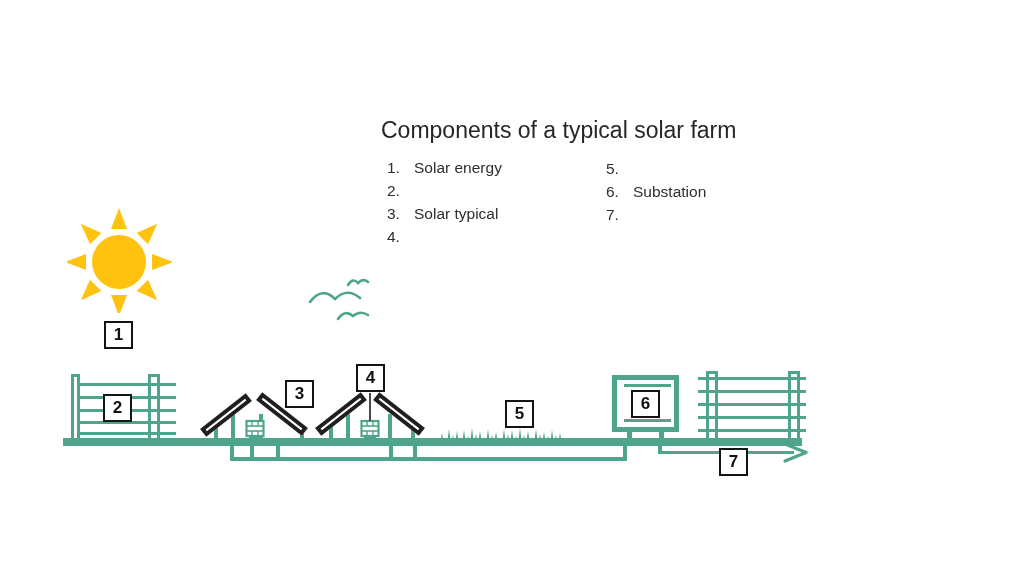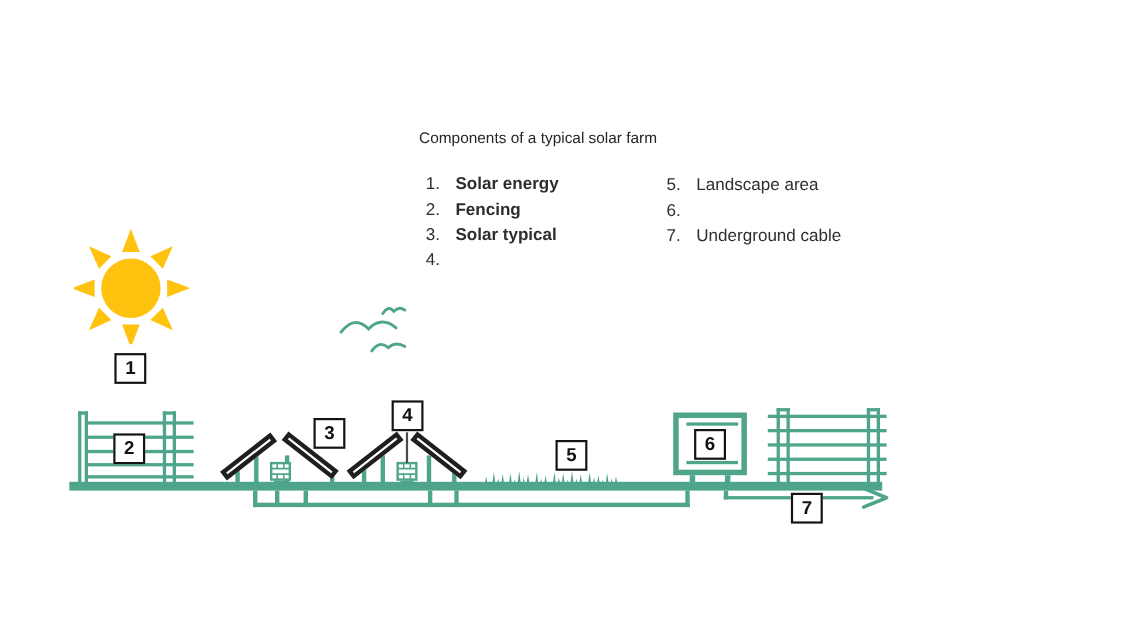--- a/index.html
+++ b/index.html
@@ -1,27 +1,27 @@
 <!DOCTYPE html>
 <html><head>
 <meta charset="utf-8">
 <style>
   html,body{margin:0;padding:0;background:#ffffff;}
   #scene{position:relative;width:1024px;height:576px;background:#ffffff;overflow:hidden;
          font-family:"Liberation Sans",sans-serif;color:#2e2e2e;}
   .abs{position:absolute;}
 
   
-  #title{left:381px;top:117px;font-size:14px;color:#262626;white-space:nowrap;}
+  #title{left:381px;top:117px;font-size:23px;color:#262626;white-space:nowrap;}
   .legend-col{display:flex;flex-direction:column;}
   #legend-col1{left:387px;top:156px;}
   #legend-col2{left:606px;top:157px;}
   .li{display:flex;font-size:15.5px;line-height:23px;}
   .li .num{width:27px;flex:0 0 27px;}
-  #legend-col1 .li .lab{width:150px;font-weight:bold;}
+  #legend-col1 .li .lab{width:150px;}
   #legend-col2 .li .lab{width:175px;}
 
   
   .marker{width:29px;height:28px;background:#ffffff;border:2.5px solid #141414;
           box-sizing:border-box;display:flex;align-items:center;justify-content:center;
           font-size:17px;font-weight:bold;color:#111;z-index:6;}
 
   
   .teal-fill{background:#4fa58c;}
   .rail{height:3px;background:#4fa58c;z-index:1;}
@@ -43,42 +43,40 @@
 
   <div id="title" class="abs">Components of a typical solar farm</div>
 
   <div id="legend-col1" class="abs legend-col">
     <div class="li">
       <span class="num">1.</span>
       <span class="lab">Solar energy</span>
     </div>
     <div class="li">
       <span class="num">2.</span>
-      <span class="lab">Fencing</span>
     </div>
     <div class="li">
       <span class="num">3.</span>
       <span class="lab">Solar typical</span>
     </div>
     <div class="li">
       <span class="num">4.</span>
     </div>
   </div>
 
   <div id="legend-col2" class="abs legend-col">
     <div class="li">
       <span class="num">5.</span>
-      <span class="lab">Landscape area</span>
     </div>
     <div class="li">
       <span class="num">6.</span>
+      <span class="lab">Substation</span>
     </div>
     <div class="li">
       <span class="num">7.</span>
-      <span class="lab">Underground cable</span>
     </div>
   </div>
 
   <svg class="abs" style="left:67px;top:208px;" width="105" height="105" viewBox="0 0 105 105">
     <g fill="#FFC20E">
       <circle cx="52" cy="54" r="27"></circle>
       <g>
         <polygon points="52,0 44,21 60,21" transform="rotate(0 52 54)"></polygon>
         <polygon points="52,0 44,21 60,21" transform="rotate(45 52 54)"></polygon>
         <polygon points="52,0 44,21 60,21" transform="rotate(90 52 54)"></polygon>

